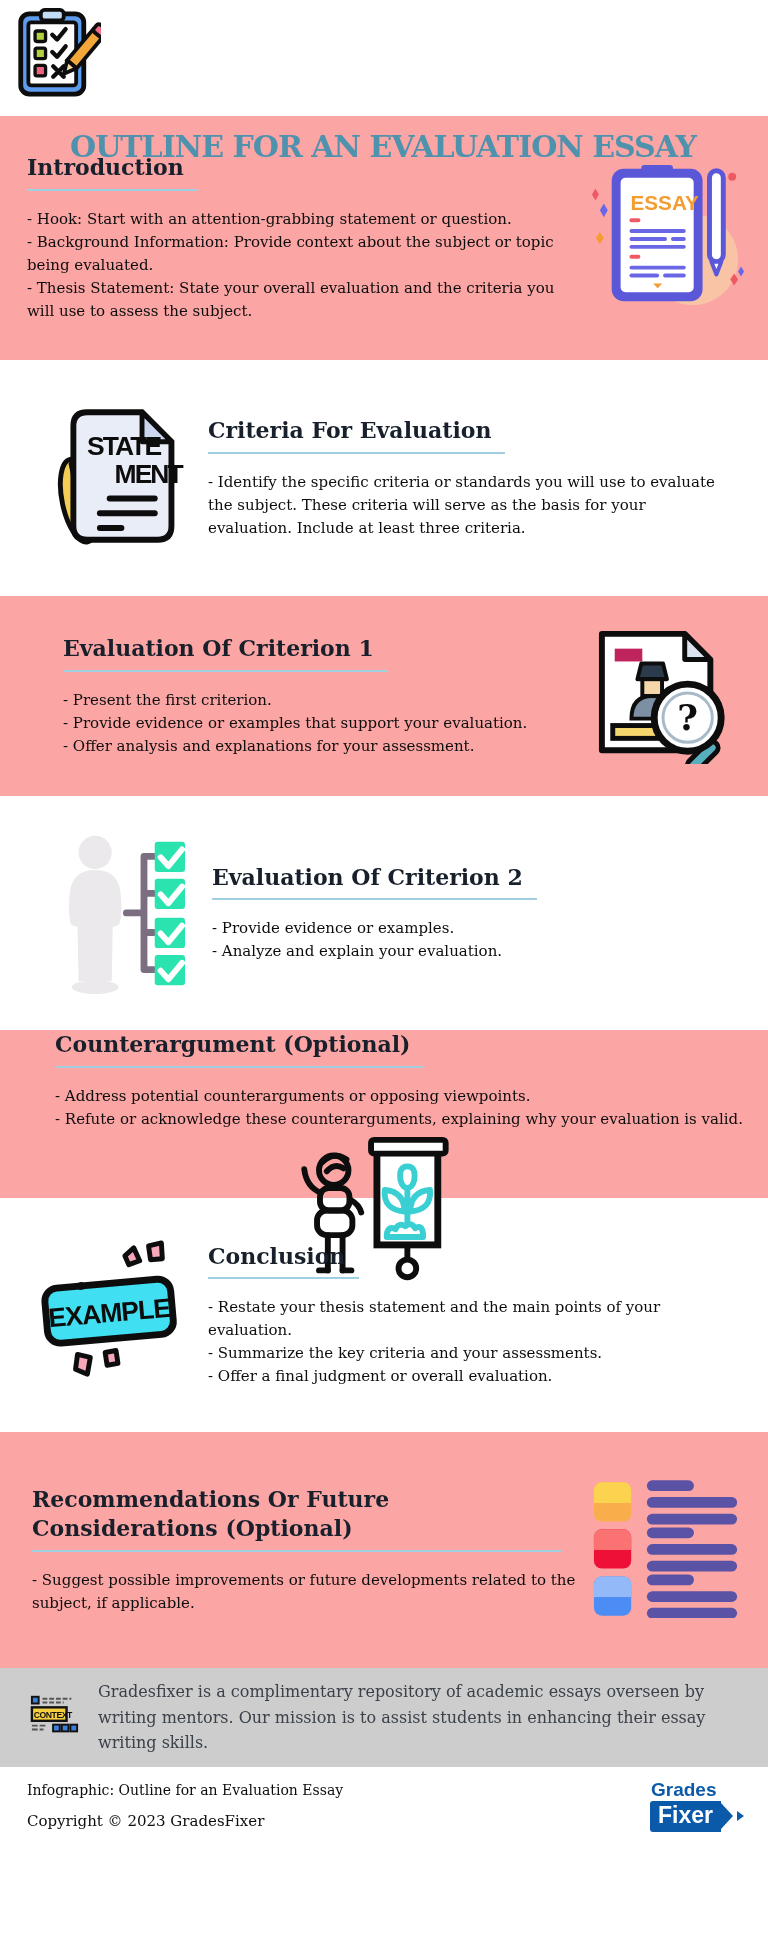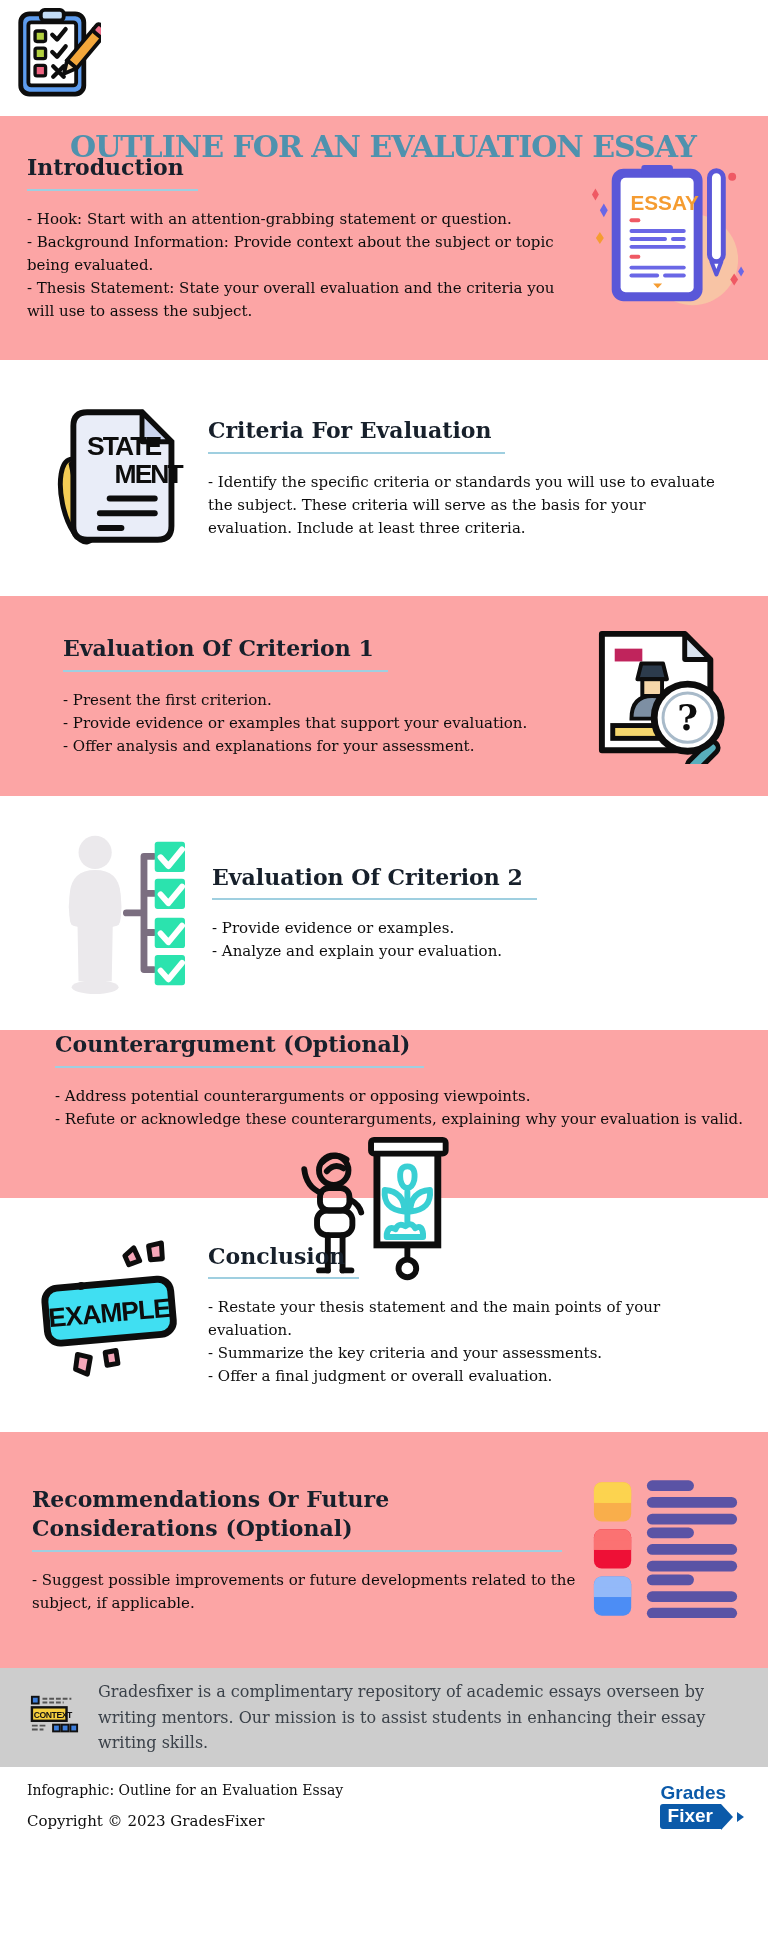--- a/index.html
+++ b/index.html
@@ -64,21 +64,21 @@
 
   
   .bottom { height:78px; background:#fff; display:flex; align-items:center; }
   .bottom-left { flex:1; padding-left:27px; }
   .caption { font-size:14px; margin-bottom:14px; }
   .copyright { font-size:15px; }
   .logo { margin-right:24px; font-family:"Liberation Sans", sans-serif; text-align:left; }
   .logo-top { color:#0b5aa9; font-weight:bold; font-size:19px; letter-spacing:0; line-height:1; margin-bottom:2px; padding-left:1px; }
   .logo-bottom-row { display:flex; align-items:center; }
   .logo-badge {
-    background:#0b5aa9; color:#fff; font-weight:bold; font-size:19px;
+    background:#0b5aa9; color:#fff; font-weight:bold; font-size:23px;
     padding:2px 8px 3px 8px; border-radius:3px 0 0 3px; line-height:1.1;
   }
   .logo-point {
     width:0; height:0; border-top:13px solid transparent; border-bottom:13px solid transparent;
     border-left:12px solid #0b5aa9;
   }
   .logo-arrow {
     width:0; height:0; border-top:5px solid transparent; border-bottom:5px solid transparent;
     border-left:7px solid #0b5aa9; margin-left:4px;
   }

